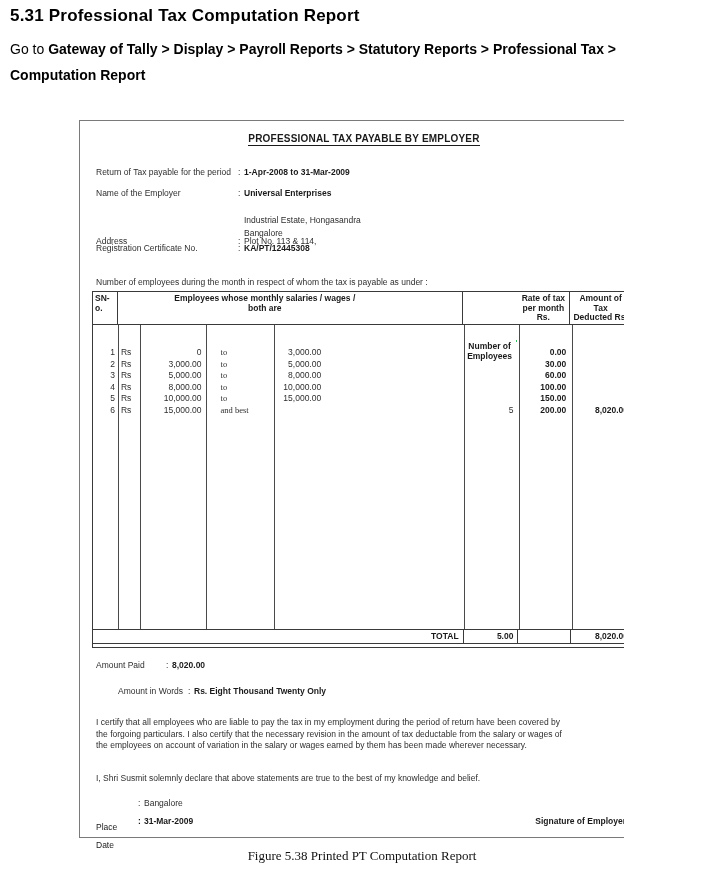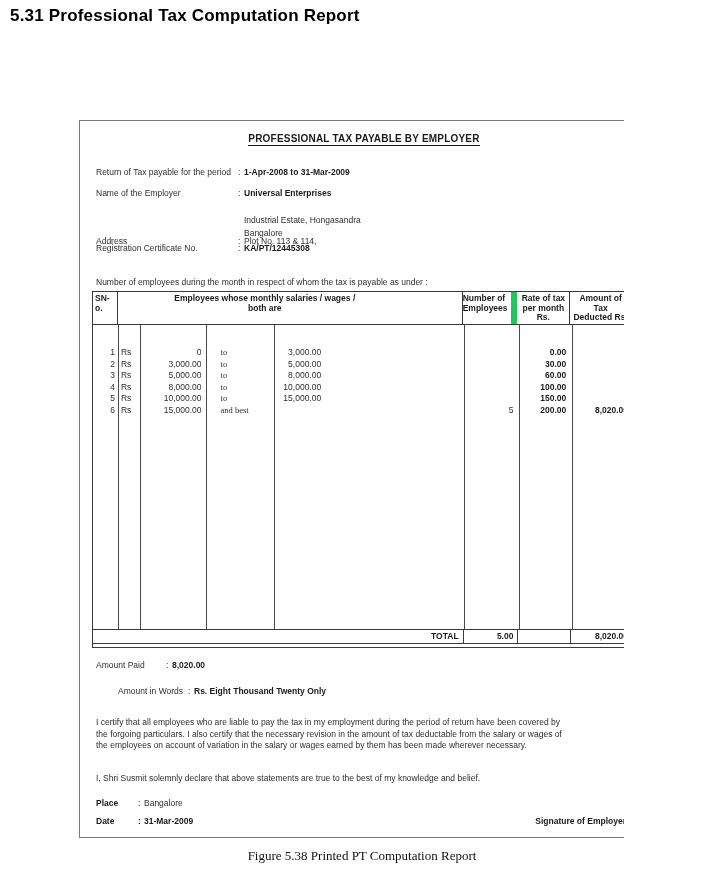--- a/index.html
+++ b/index.html
@@ -32,21 +32,21 @@
 
   .tbl-intro { position:absolute; left:16px; top:156px; }
 
   
   .pt-table { position:absolute; left:12px; top:170px; width:540px; border:1px solid #3a3a3a; }
   .t-head { display:flex; height:33px; border-bottom:1px solid #3a3a3a;
             font-weight:bold; font-size:8.5px; line-height:9.5px; color:#1a1a1a; }
   .t-head > div { padding-top:2px; }
   .h-sn   { width:25px;  border-right:1px solid #3a3a3a; padding-left:2px; }
   .h-emp  { width:346px; border-right:1px solid #3a3a3a; text-align:center; padding-right:50px; }
-  .h-num  { width:55px;  border-right:6px solid #22c55e; text-align:left; }
+  .h-num  { width:55px;  border-right:1px solid #22c55e; text-align:center;margin-top:48px; }
   .h-rate { width:53px;  border-right:1px solid #3a3a3a; text-align:center; }
   .h-amt  { width:61px;  text-align:center; }
 
   .t-body { position:relative; height:304px; font-size:8.5px; }
   .vline  { position:absolute; top:0; bottom:0; width:1px; background:#4a4a4a; }
   .v1{left:25px;} .v2{left:47px;} .v3{left:113px;} .v4{left:181px;}
   .v5{left:371px;} .v6{left:426px;} .v7{left:479px;}
   .rows-wrap { padding-top:22px; }
   .t-row { display:flex; height:11.5px; line-height:11.5px; white-space:nowrap; }
   .c       { overflow:hidden; }
@@ -73,38 +73,42 @@
   .mini .lab { position:absolute; left:0; }
   .mini .sep { position:absolute; left:70px; }
   .mini .val { position:absolute; left:76px; font-weight:bold; color:#1a1a1a; }
   .m-paid  { top:539px; }
   .m-words { top:565px;margin-left:22px; }
 
   .cert-para { position:absolute; left:16px; top:596px; width:478px; line-height:11.5px; }
   .declare   { position:absolute; left:16px; top:652px; width:520px; }
 
   .pd { position:absolute; left:16px; width:300px; height:12px; white-space:nowrap; }
-  .pd .lab { position:absolute; left:0; font-weight:bold; color:#1a1a1a; }
+  .pd .lab { position:absolute; left:0; font-weight:normal; color:#1a1a1a;margin-top:24px; }
   .pd .sep { position:absolute; left:42px; }
   .pd .val { position:absolute; left:48px; }
   .p-place { top:677px; }
   .p-date  { top:695px; }
   .p-date .sep, .p-date .val { font-weight:bold; color:#1a1a1a; }
   .signature { position:absolute; right:22px; top:695px; font-weight:bold; color:#1a1a1a; }
 
   .figure-caption { position:absolute; left:0; top:848px; width:724px; text-align:center;
                     font-family:"Liberation Serif", serif; font-size:13px; color:#111; }
 </style>
 </head>
 <body>
 
 <div class="page">
 
   <h1 class="doc-heading">5.31 Professional Tax Computation Report</h1>
 
+  <div class="breadcrumb">
+    <span>Go to </span><b>Gateway of Tally &gt; Display &gt; Payroll Reports &gt; Statutory Reports &gt; Professional Tax &gt;</b><br>
+    <b>Computation Report</b>
+  </div>
 
   <div class="report-box">
 
     <div class="rpt-title">
       <span>PROFESSIONAL TAX PAYABLE BY EMPLOYER</span>
     </div>
 
     <div class="field f0">
       <span class="lab">Return of Tax payable for the period</span>
       <span class="sep">:</span>

